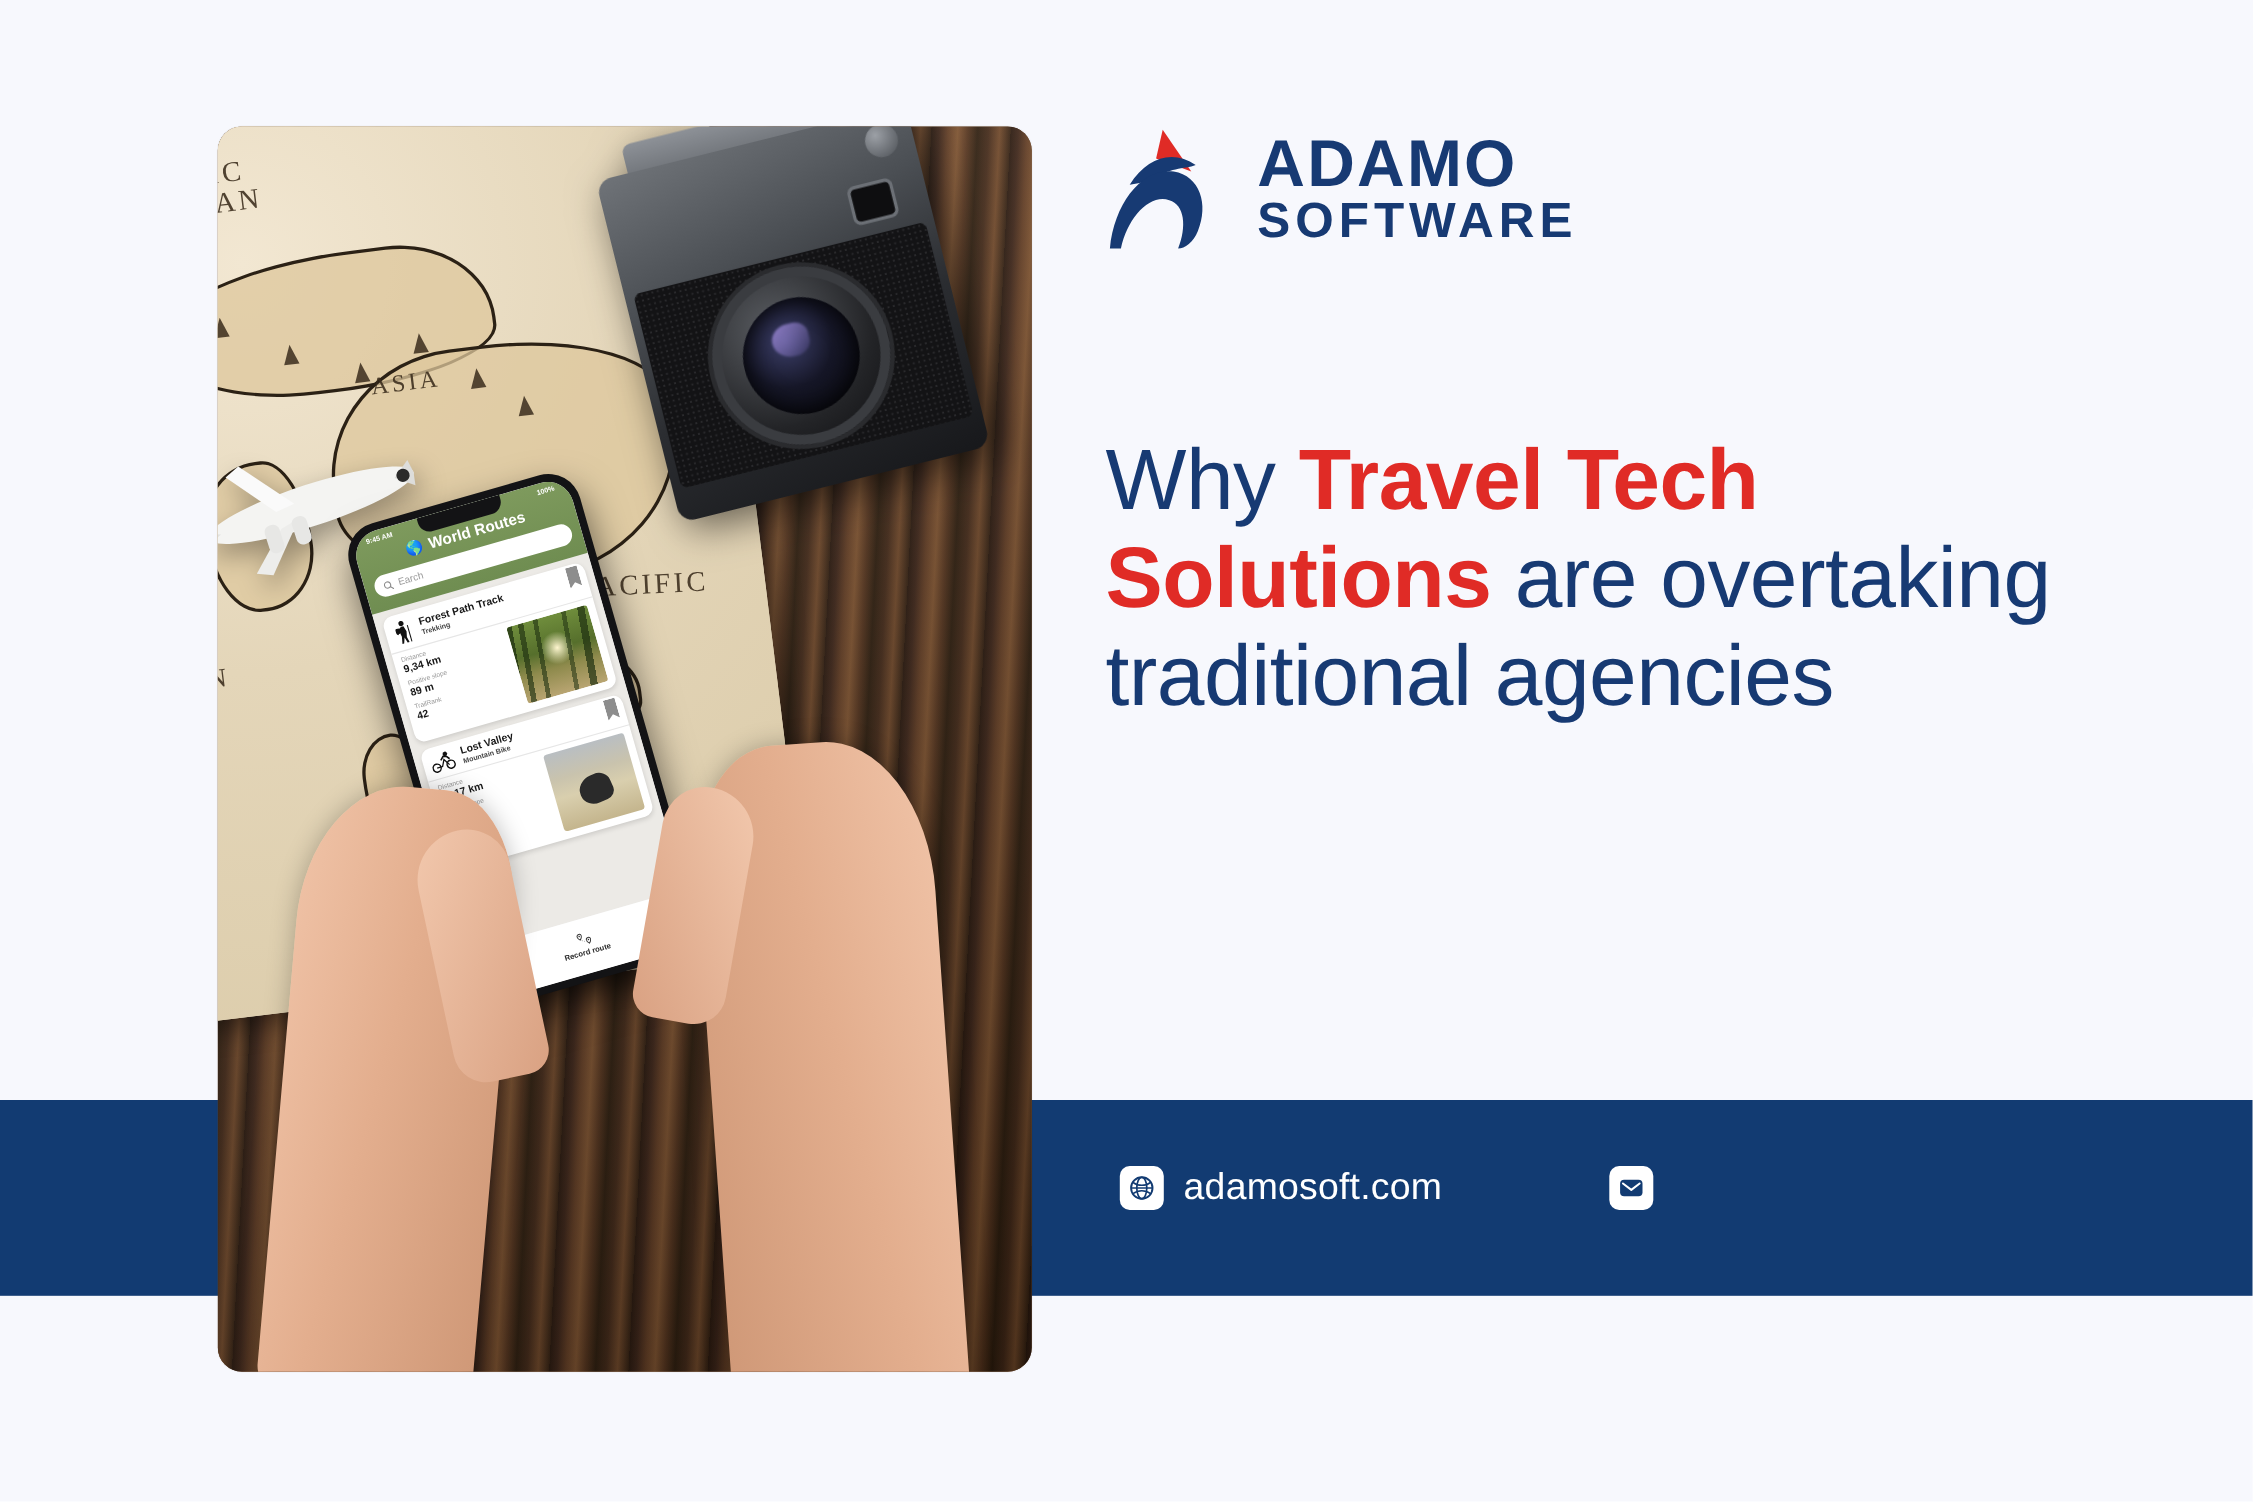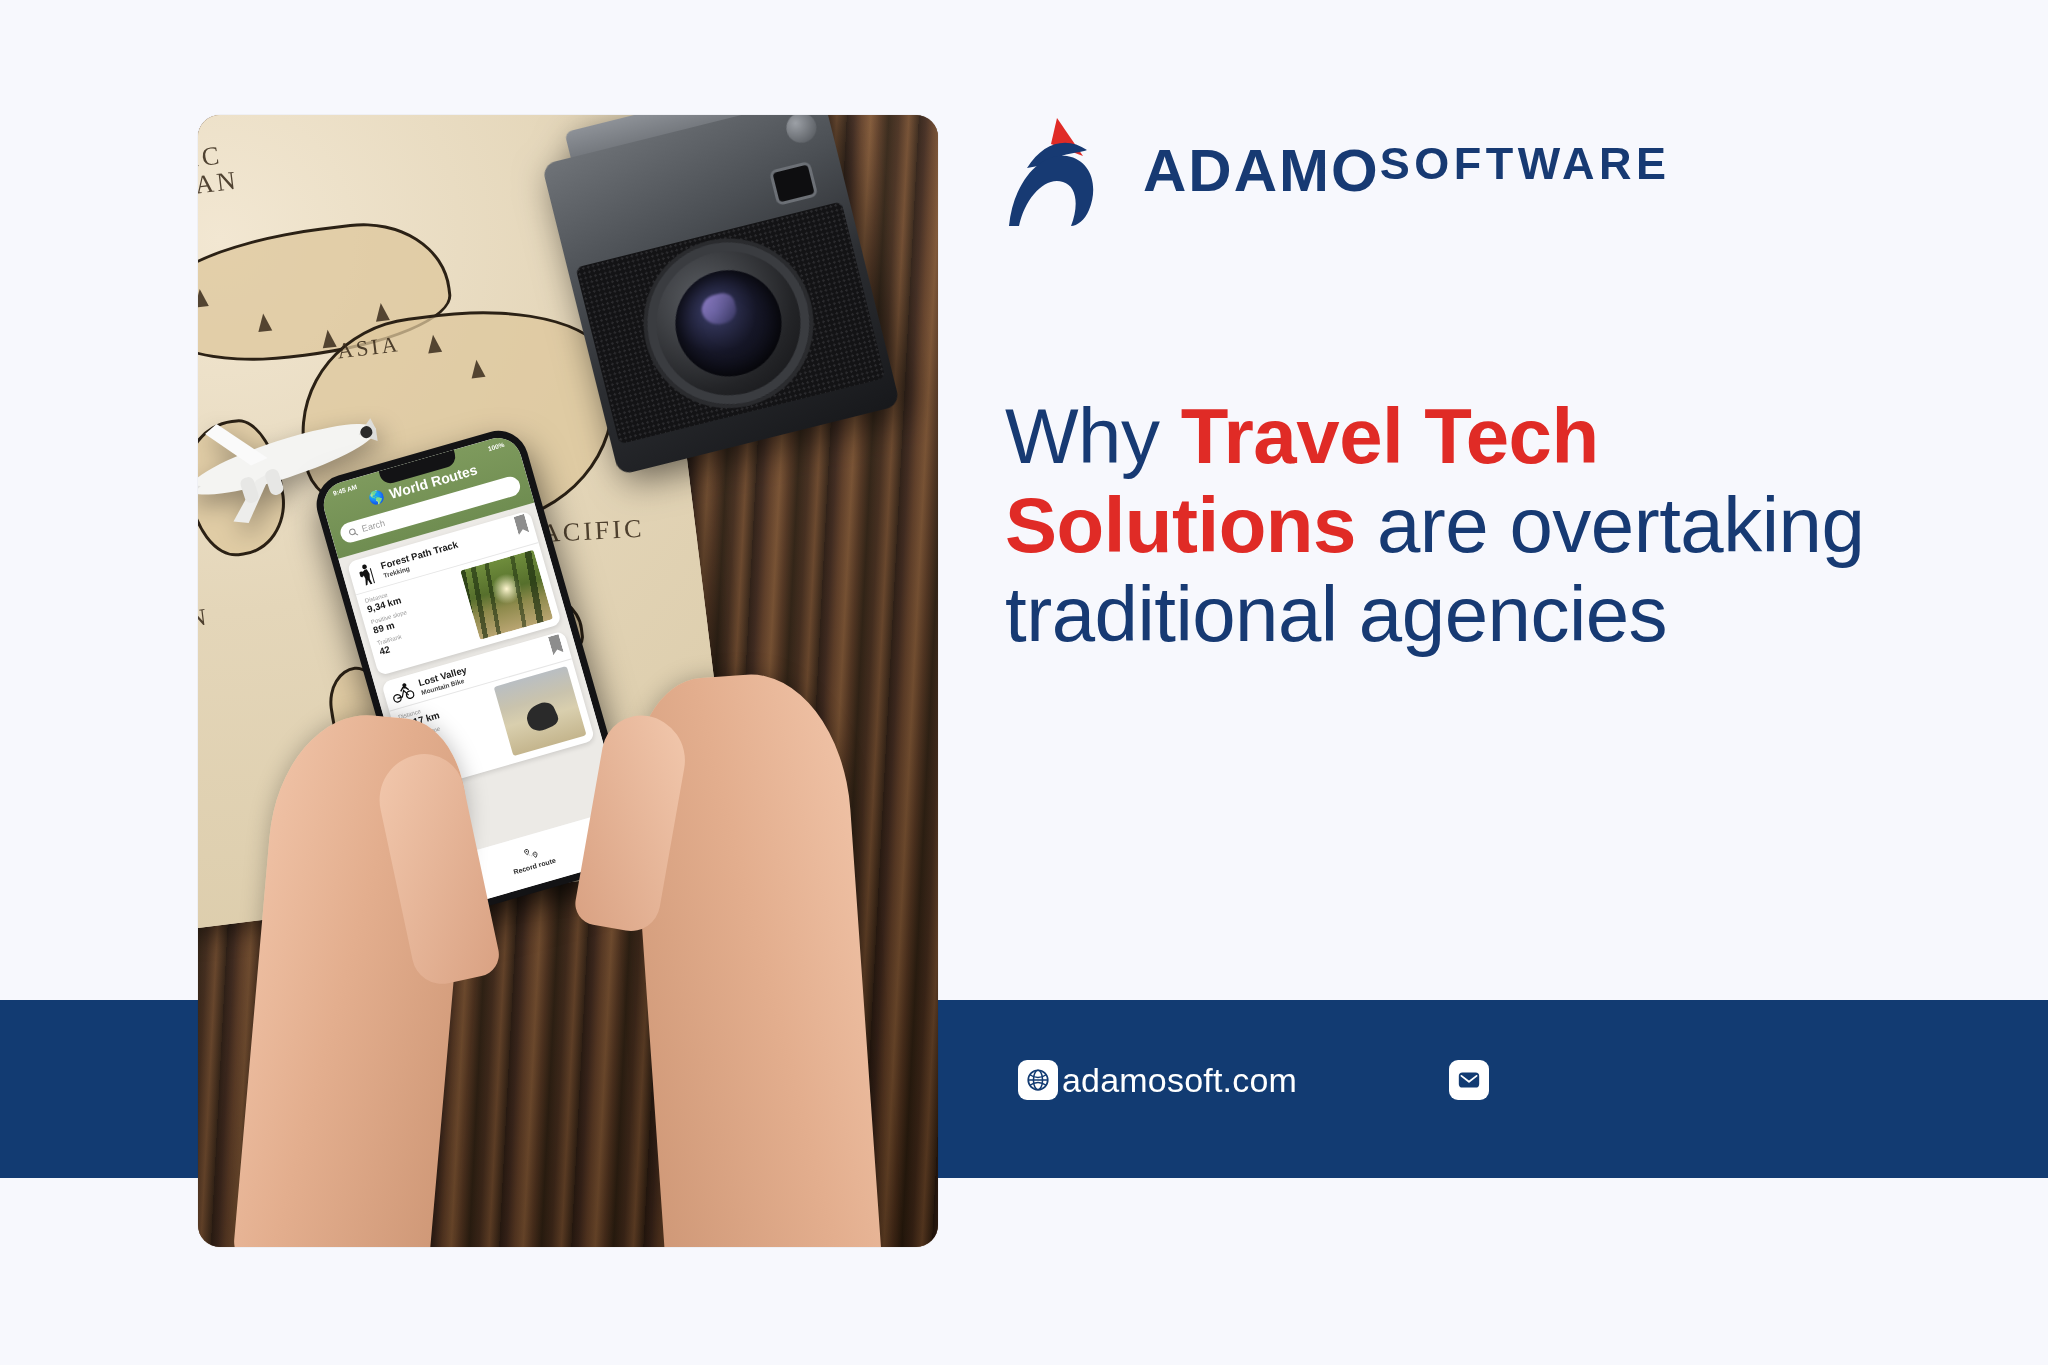--- a/index.html
+++ b/index.html
@@ -32,22 +32,22 @@
     position: absolute;
     left: 1018px;
     top: 1060px;
     display: flex;
     align-items: center;
     gap: 152px;
     z-index: 7;
   }
   .contact {
     display: flex;
-    align-items: center;
-    gap: 4px;
+    align-items: flex-start;
+    gap: 18px;
   }
   .contact-icon {
     width: 40px;
     height: 40px;
     background: #ffffff;
     border-radius: 9px;
     display: flex;
     align-items: center;
     justify-content: center;
     flex: none;
@@ -456,21 +456,21 @@
     position: absolute;
     left: 1005px;
     top: 112px;
     display: flex;
     align-items: center;
     gap: 34px;
   }
   .logo-mark { flex: none; }
   .logo-words {
     display: flex;
-    flex-direction: row;
+    flex-direction: column;
     line-height: 0.97;
   }
   .logo-adamo {
     font-size: 60px;
     font-weight: bold;
     color: #173a73;
     letter-spacing: 2px;
     font-family: "Liberation Sans", sans-serif;
   }
   .logo-software {

